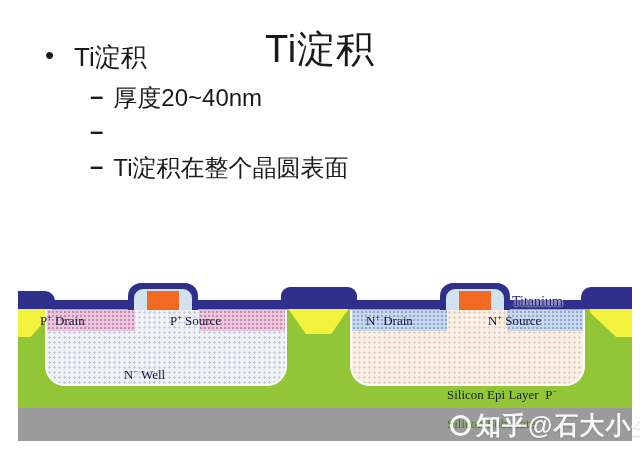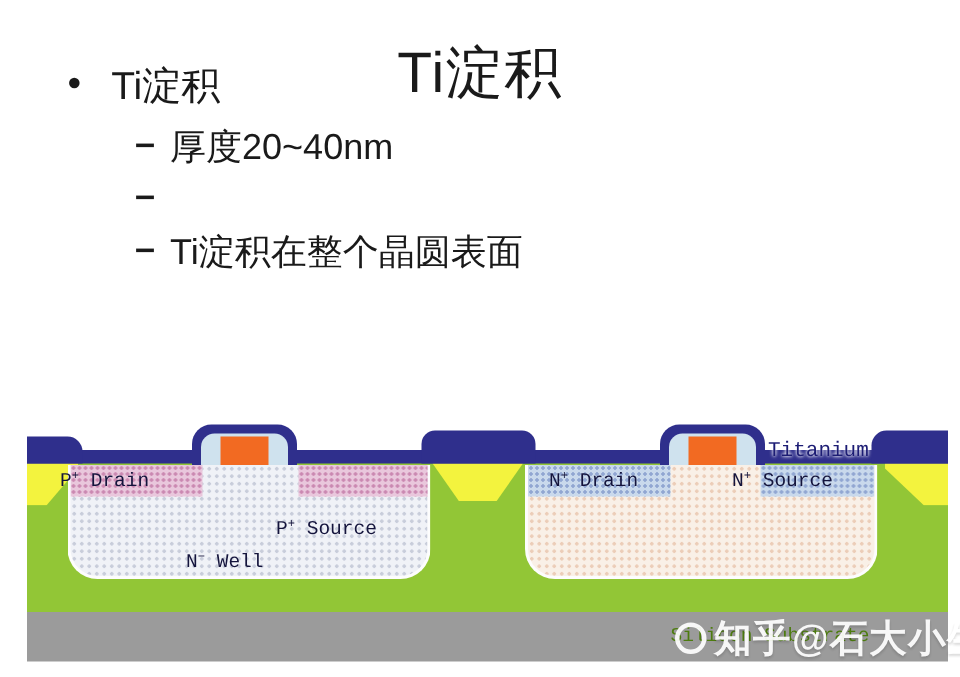--- a/index.html
+++ b/index.html
@@ -53,26 +53,26 @@
   .bump-gate2{left:422px;top:0;width:70px;height:27px;border-radius:13px 13px 0 0;}
   .bump-mid{left:263px;top:4px;width:76px;height:22px;border-radius:9px 9px 0 0;}
   .bump-left{left:0;top:8px;width:37px;height:18px;border-radius:0 10px 0 0;}
   .bump-right{left:563px;top:4px;width:51px;height:22px;border-radius:10px 0 0 0;}
   .spacer{position:absolute;top:6px;height:21px;background:var(--spacer,#cfe2ee);
           border-radius:9px 9px 0 0;}
   .spacer1{left:116px;width:58px;} .spacer2{left:428px;width:58px;}
   .poly{position:absolute;top:8px;height:19px;background:var(--gate-poly,#f26a22);}
   .poly1{left:129px;width:32px;} .poly2{left:441px;width:32px;}
 
-  .lbl{position:absolute;font-family:Liberation Mono, monospace;
+  .lbl{position:absolute;font-family:Liberation Serif, serif;
        font-size:13px;color:#14143c;white-space:pre;line-height:1.1;}
   .lbl sup{font-size:62%;vertical-align:super;}
   .lbl-center{}
   .lbl-p-drain{left:22px;top:31px;width:96px;}
-  .lbl-p-source{left:166px;top:31px;width:96px;margin-top:32px;}
+  .lbl-p-source{left:152px;top:31px;width:96px;}
   .lbl-n-drain{left:348px;top:31px;width:96px;}
   .lbl-n-source{left:470px;top:31px;width:96px;}
   .lbl-n-well{left:106px;top:85px;width:96px;}
   .lbl-p-well{left:402px;top:85px;width:96px;}
   .lbl-epi{left:429px;top:105px;color:#10241a;}
   .lbl-substrate{left:429px;top:134px;color:#4d7c0f;}
   .lbl-titanium{left:494px;top:11px;font-size:14px;color:#1c1c74;
                 text-shadow:0 0 2px #ffffff,0 0 3px #ffffff;}
 
   .watermark{position:absolute;left:432px;top:126px;display:flex;align-items:center;gap:5px;
@@ -139,20 +139,21 @@
 
     <span class="lbl lbl-center lbl-p-source"><span>P</span><sup>+</sup><span> Source</span></span>
 
     <span class="lbl lbl-center lbl-n-drain"><span>N</span><sup>+</sup><span> Drain</span></span>
 
     <span class="lbl lbl-center lbl-n-well"><span>N</span><sup>−</sup><span> Well</span></span>
 
     <span class="lbl lbl-center lbl-n-source"><span>N</span><sup>+</sup><span> Source</span></span>
 
 
+    <span class="lbl lbl-epi"><span>Silicon Epi Layer  P</span><sup>−</sup><span></span></span>
 
     <span class="lbl lbl-substrate">Silicon Substrate</span>
 
     <span class="lbl lbl-titanium">Titanium</span>
 
     <div class="watermark">
       <span class="wm-icon"></span>
       <span>知乎@石大小生</span>
     </div>
 

